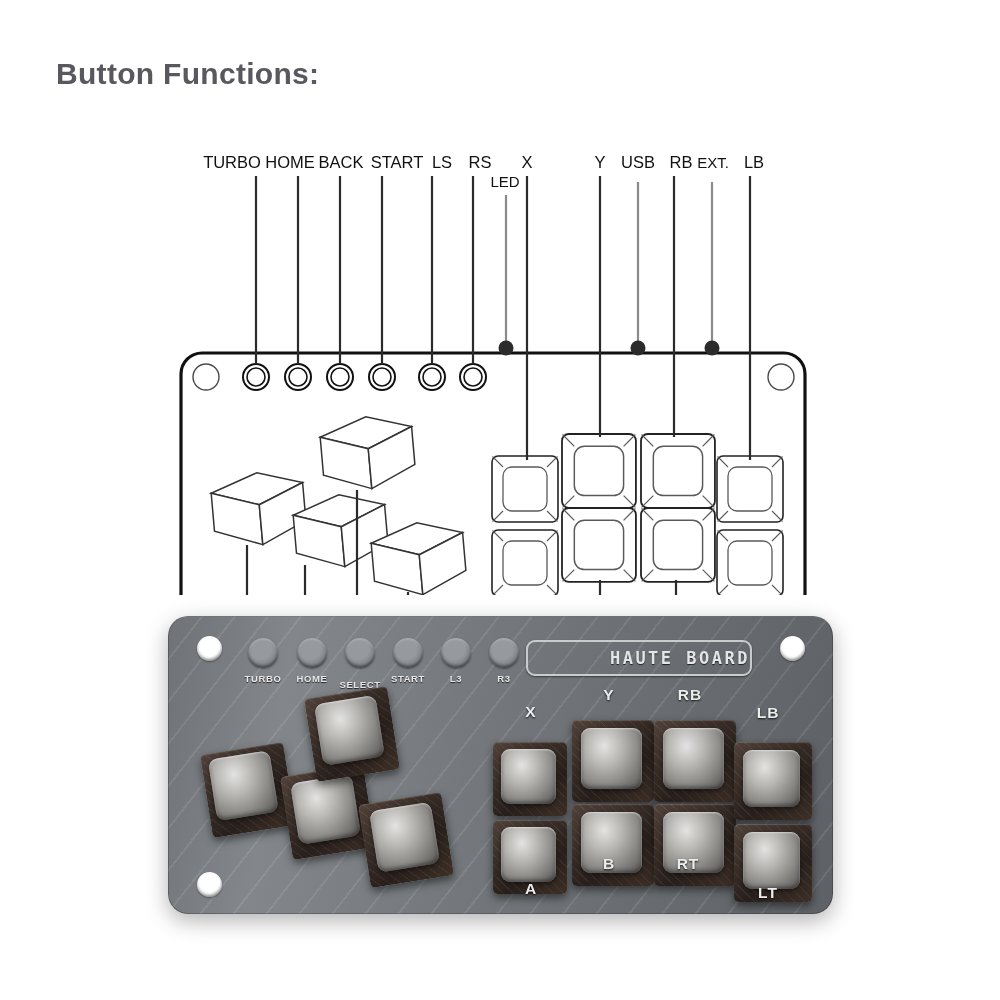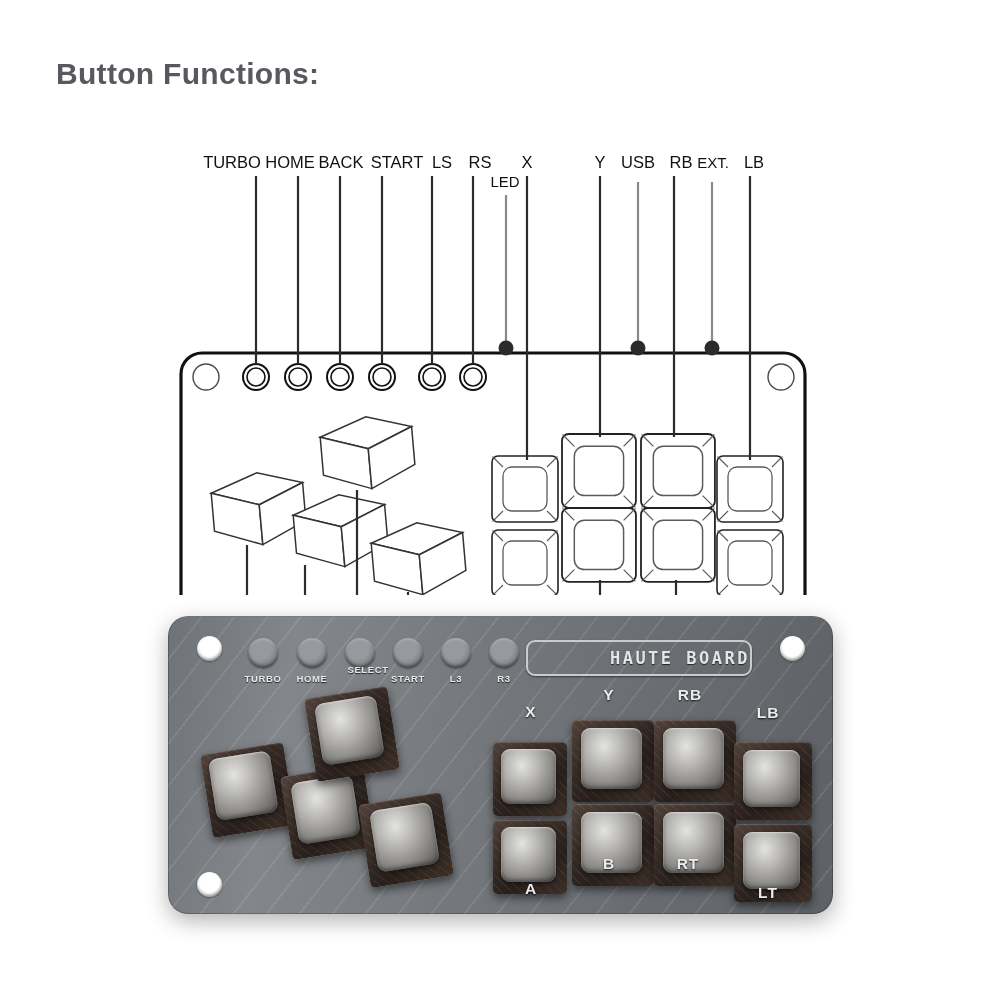--- a/index.html
+++ b/index.html
@@ -249,21 +249,21 @@
 
     <div class="aux-btn" style="left:80px;top:22px;"></div>
     <div class="aux-btn" style="left:129px;top:22px;"></div>
     <div class="aux-btn" style="left:177px;top:22px;"></div>
     <div class="aux-btn" style="left:225px;top:22px;"></div>
     <div class="aux-btn" style="left:273px;top:22px;"></div>
     <div class="aux-btn" style="left:321px;top:22px;"></div>
 
     <div class="aux-cap" style="left:95px;top:57px;">TURBO</div>
     <div class="aux-cap" style="left:144px;top:57px;">HOME</div>
-    <div class="aux-cap" style="left:192px;top:48px;margin-left:8px;">SELECT</div>
+    <div class="aux-cap" style="left:192px;top:63px;">SELECT</div>
     <div class="aux-cap" style="left:240px;top:57px;">START</div>
     <div class="aux-cap" style="left:288px;top:57px;">L3</div>
     <div class="aux-cap" style="left:336px;top:57px;">R3</div>
 
     <div class="kc" style="left:38px;top:132px;width:84px;height:84px;transform:rotate(-9deg);">
       <div class="housing"></div>
       <div class="cap" style="left:7px;top:6px;width:62px;height:62px;"></div>
     </div>
     <div class="kc" style="left:118px;top:154px;width:84px;height:84px;transform:rotate(-9deg);">
       <div class="housing"></div>

